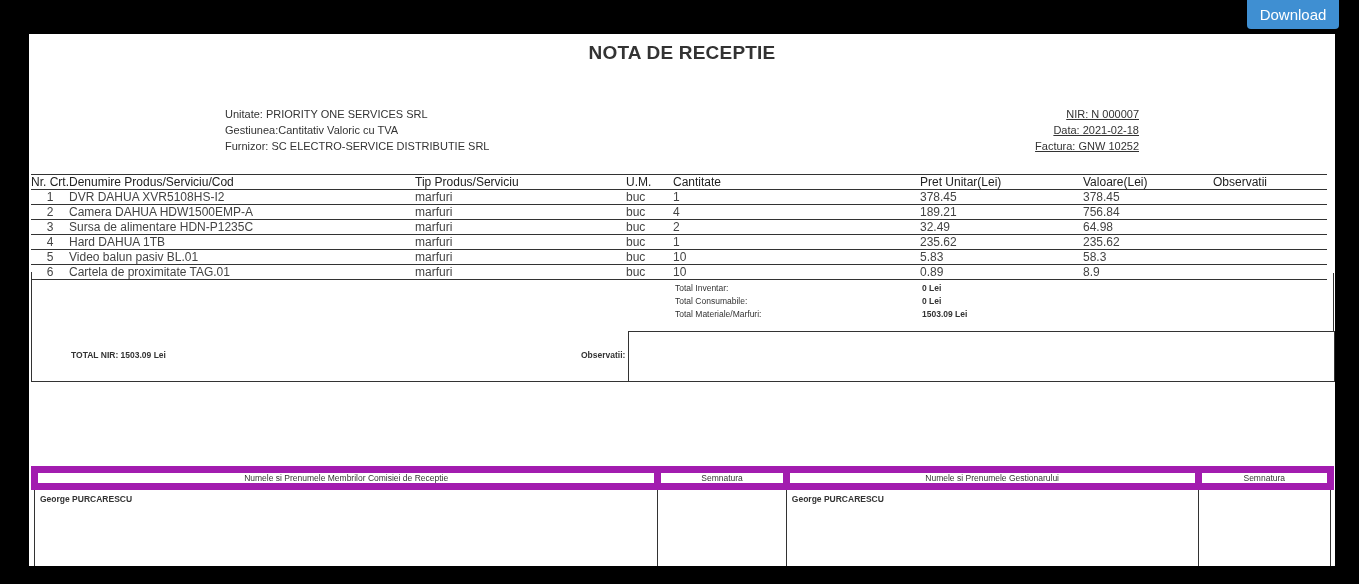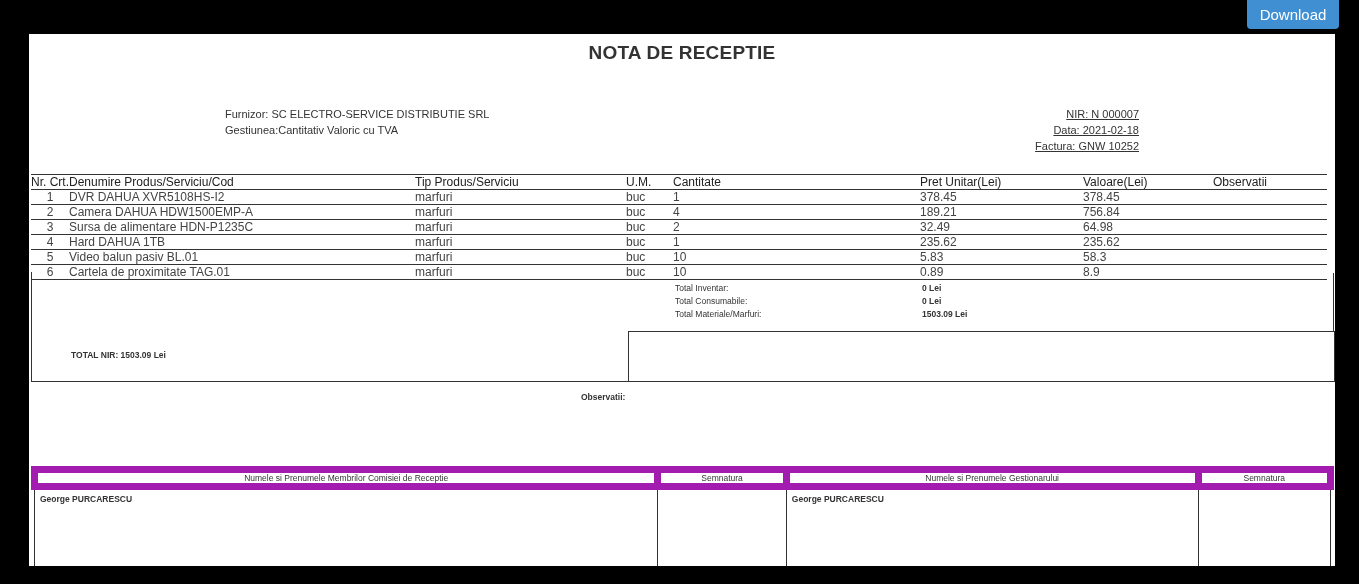--- a/index.html
+++ b/index.html
@@ -45,43 +45,44 @@
       border: 1px solid #333; border-top: none;
     }
     .totals-box .left-border { position: absolute; left: -1px; top: -1px; width: 1px; height: 110px; background: #333; }
     .sub-totals { position: absolute; left: 643px; top: 9px; font-size: 8.5px; color: #222; line-height: 13px; }
     .sub-totals .row { display: flex; }
     .sub-totals .lbl { width: 247px; }
     .sub-totals .val { font-weight: bold; color: #333; }
     .sub-totals .lbl { font-weight: normal; color: #333; }
 
     .total-nir { position: absolute; left: 39px; top: 77px; font-size: 8.5px; font-weight: bold; color: #333; }
-    .obs-label { position: absolute; left: 549px; top: 77px; font-size: 8.5px; font-weight: bold; color: #333; margin-top: 42px; }
+    .obs-label { position: absolute; left: 549px; top: 77px; font-size: 8.5px; font-weight: bold; color: #333; }
     .obs-box { position: absolute; left: 596px; top: 58px; width: 707px; height: 51px; border: 1px solid #333; background: #fff; }
 
     
     .sign { position: absolute; left: 2px; top: 432px; width: 1303px; border-collapse: collapse; font-size: 8.5px; }
     .sign th { font-weight: normal; color: #333; border: 7px solid #a21caf; height: 15px; text-align: center; }
     .sign td { border: 1px solid #333; height: 86px; vertical-align: top; padding: 4px 5px; color: #333; font-weight: bold; font-size: 8.5px; margin-left: 48px; }
     .sign .w1 { width: 627px; }
     .sign .w2 { width: 129px; }
     .sign .w3 { width: 414px; text-align: center; }
     .sign .w4 { width: 133px; }
   </style>
 </head>
 <body>
 
 <button class="download-btn">Download</button>
 
 <div class="page">
   <div class="title">NOTA DE RECEPTIE</div>
 
   <div class="hdr-left">
+    <div>Unitate: PRIORITY ONE SERVICES SRL</div>
+    <div>Gestiunea:Cantitativ Valoric cu TVA</div>
     <div>Furnizor: SC ELECTRO-SERVICE DISTRIBUTIE SRL</div>
-    <div>Gestiunea:Cantitativ Valoric cu TVA</div>
   </div>
 
   <div class="hdr-right">
     <div>NIR: N 000007</div>
     <div>Data: 2021-02-18</div>
     <div>Factura: GNW 10252</div>
   </div>
 
   <table class="products">
     <thead>

